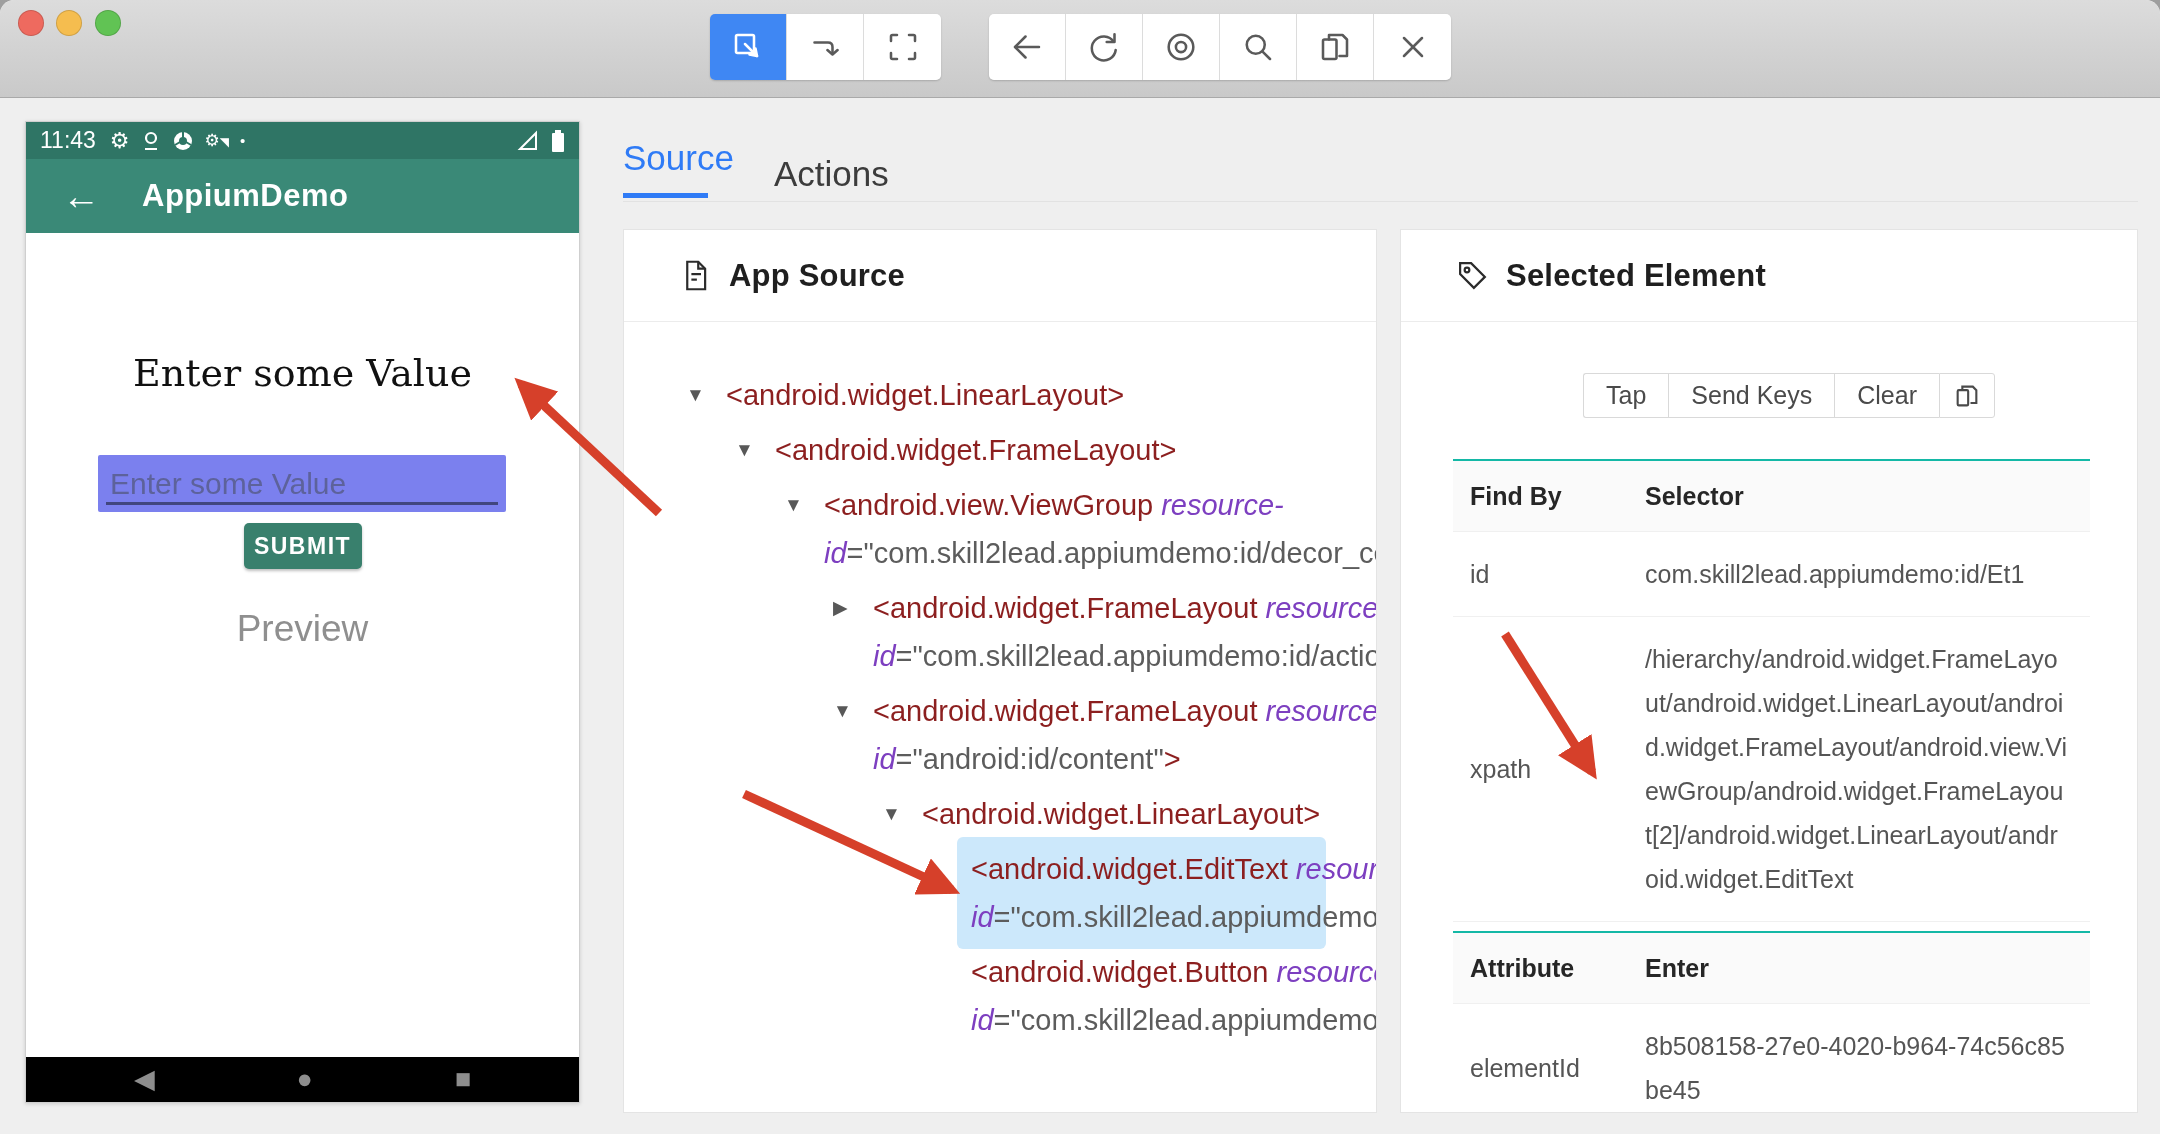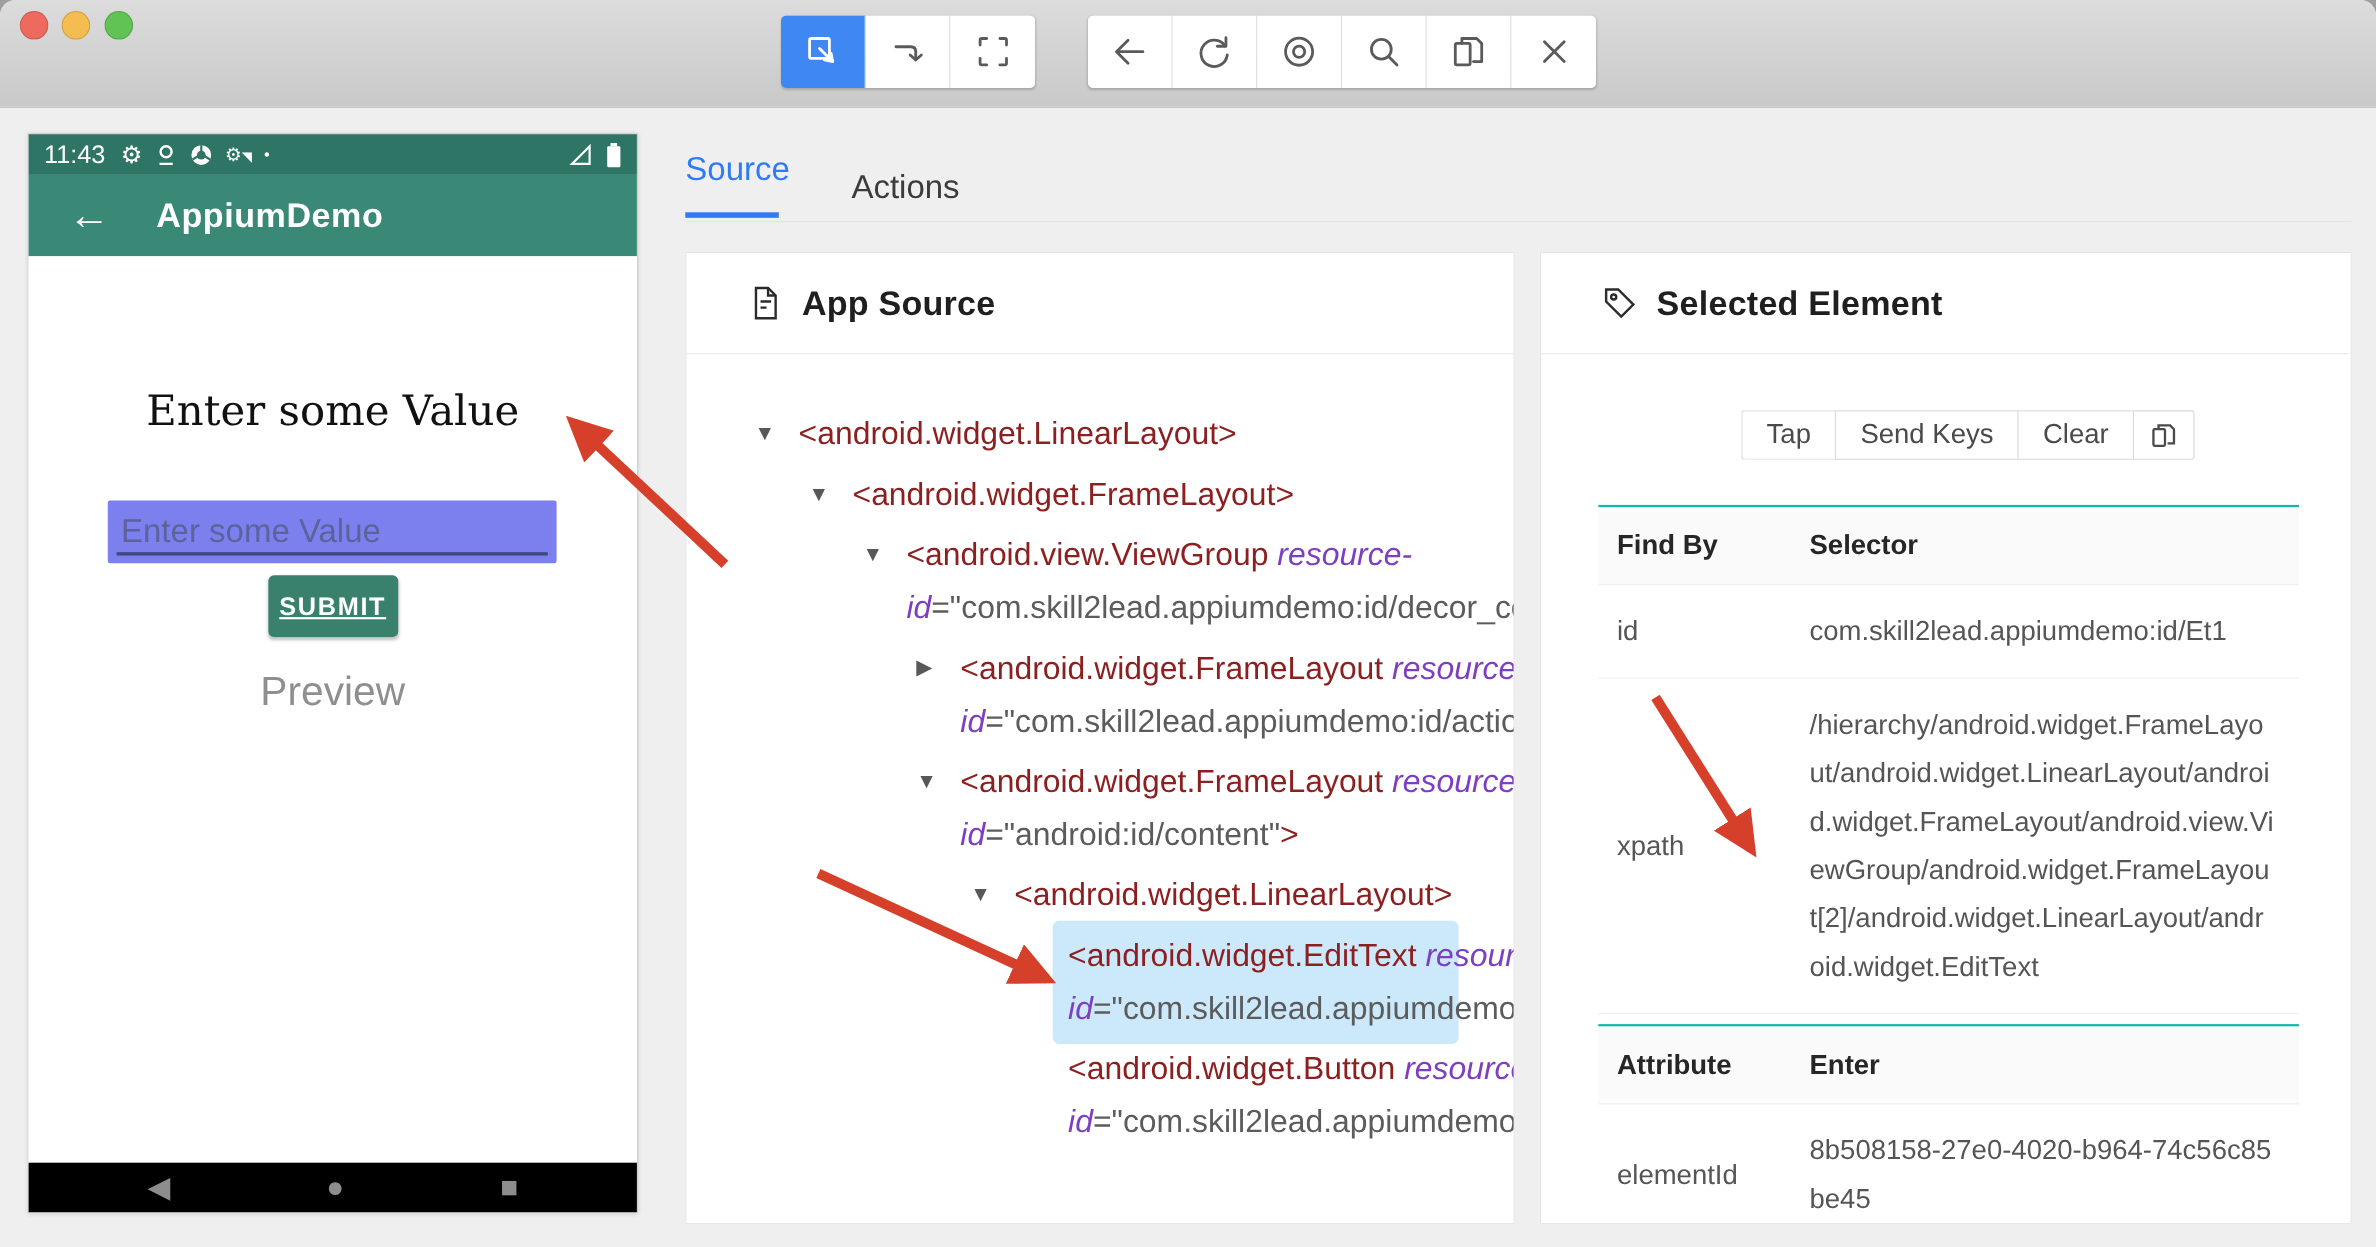--- a/index.html
+++ b/index.html
@@ -25,30 +25,30 @@
   .appbar{position:absolute;left:0;top:37px;width:100%;height:74px;background:#3a8977;color:#fff;
     display:flex;align-items:center;padding:0 0 0 36px;box-sizing:border-box;}
   .appbar .back{font-size:38px;margin-right:42px;}
   .appbar .title{font-size:31px;font-weight:bold;letter-spacing:.5px;}
   .phonebody{position:absolute;left:0;top:111px;width:100%;height:826px;background:#fff;}
   .ptitle{position:absolute;left:0;top:118px;width:100%;text-align:center;
     font-family:"DejaVu Serif","Liberation Serif",serif;font-size:38px;color:#111;}
   .pinput{position:absolute;left:72px;top:222px;width:408px;height:57px;background:#7b80ee;border-radius:2px;}
   .pinput .ph{position:absolute;left:12px;top:12px;font-size:30px;color:#5d629b;}
   .pinput .uline{position:absolute;left:8px;right:8px;bottom:7px;height:3px;background:#41467e;}
-  .psubmit{position:absolute;left:50%;transform:translateX(-50%);top:290px;width:118px;height:56px;
+  .psubmit{position:absolute;left:50%;transform:translateX(-50%);top:290px;width:118px;height:46px;
     background:#39806d;color:#fff;border:none;border-radius:5px;font-size:23px;font-weight:bold;
-    letter-spacing:1.5px;box-shadow:0 2px 3px rgba(0,0,0,.25);font-family:"Liberation Sans",sans-serif;text-decoration:underline;}
+    letter-spacing:1.5px;box-shadow:0 2px 3px rgba(0,0,0,.25);font-family:"Liberation Sans",sans-serif;}
   .ppreview{position:absolute;left:0;top:375px;width:100%;text-align:center;font-size:37px;color:#8f8f8f;}
   .navbar{position:absolute;left:0;bottom:0;width:100%;height:45px;background:#000;
     display:flex;align-items:center;justify-content:space-between;padding:0 108px;box-sizing:border-box;}
   .navbar span{color:#8d8d8d;font-size:27px;line-height:45px;}
   
   .tabsline{position:absolute;left:623px;top:201px;width:1515px;height:1px;background:#e2e2e2;}
-  .tab{position:absolute;top:138px;font-size:30px;cursor:pointer;text-align:center;}
+  .tab{position:absolute;top:138px;font-size:35px;cursor:pointer;text-align:center;}
   .tab.active{color:#2f7bf6;}
   .tab.inactive{color:#3c3c3c;margin-top:16px;}
   .tabbar{position:absolute;left:623px;top:193px;width:85px;height:5px;background:#2f7bf6;}
   
   .card{position:absolute;top:229px;background:#fff;border:1px solid #e4e4e4;box-sizing:border-box;
     height:884px;overflow:hidden;}
   .cardhead{height:91px;border-bottom:1px solid #ececec;display:flex;align-items:center;padding-left:55px;}
   .cardhead svg{width:33px;height:33px;stroke:#2b2b2b;fill:none;stroke-width:1.6;margin-right:17px;}
   .cardhead .ct{font-size:31px;font-weight:bold;color:#1f1f1f;letter-spacing:.2px;}
   

